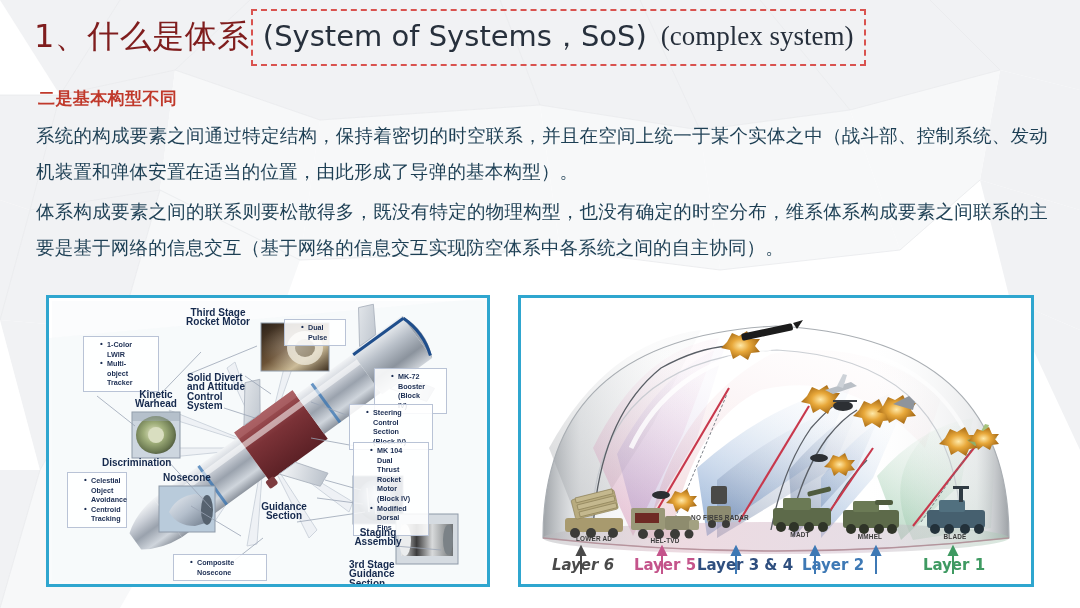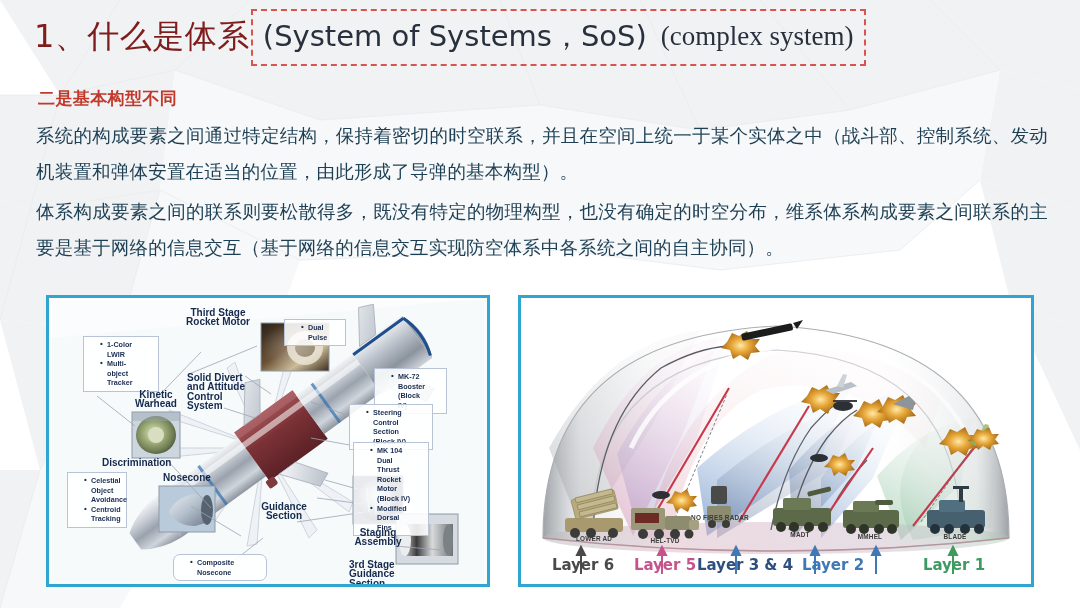--- a/index.html
+++ b/index.html
@@ -414,21 +414,21 @@
       </ul>
     </div>
 
     <div class="callout" style="left:18px; top:174px; width:60px;">
       <ul>
         <li>Celestial Object Avoidance</li>
         <li>Centroid Tracking</li>
       </ul>
     </div>
 
-    <div class="callout" style="left:124px; top:256px; width:94px;border-radius:7px;">
+    <div class="callout" style="left:124px; top:256px; width:94px;">
       <ul>
         <li>Composite Nosecone</li>
       </ul>
     </div>
 
     <div class="plain-label" style="left:126px; top:10px; width:86px;">Third Stage Rocket Motor</div>
     <div class="plain-label" style="left:138px; top:75px; width:70px; text-align:left;">Solid Divert and Attitude Control System</div>
     <div class="plain-label" style="left:78px; top:92px; width:58px;">Kinetic Warhead</div>
     <div class="plain-label" style="left:14px; top:160px; width:70px; text-align:left;padding-left:39px;">Discrimination</div>
     <div class="plain-label" style="left:112px; top:175px; width:52px;">Nosecone</div>
@@ -686,20 +686,20 @@
       </g>
     </svg>
 
     <div class="vehicle-label" style="left:42px; top:237px; width:62px;">LOWER AD</div>
     <div class="vehicle-label" style="left:116px; top:239px; width:56px;">HEL-TVD</div>
     <div class="vehicle-label" style="left:168px; top:216px; width:62px; line-height:7.6px;">NO FIRES RADAR</div>
     <div class="vehicle-label" style="left:254px; top:233px; width:50px;">MADT</div>
     <div class="vehicle-label" style="left:322px; top:235px; width:54px;">MMHEL</div>
     <div class="vehicle-label" style="left:406px; top:235px; width:56px;">BLADE</div>
 
-    <div class="layer-label" style="left:22px; top:258px; width:80px; color:#4a4a4a;">Layer 6</div>
+    <div class="layer-label" style="left:22px; top:258px; width:80px; color:#4a4a4a;font-style:italic;">Layer 6</div>
     <div class="layer-label" style="left:104px; top:258px; width:80px; color:#c4548b;">Layer 5</div>
     <div class="layer-label" style="left:173px; top:258px; width:102px; color:#2f4f7f;">Layer 3 &amp; 4</div>
     <div class="layer-label" style="left:272px; top:258px; width:80px; color:#3e79b5;">Layer 2</div>
     <div class="layer-label" style="left:393px; top:258px; width:80px; color:#3f9a62;">Layer 1</div>
 
   </div>
 </div>
 
 </body></html>

